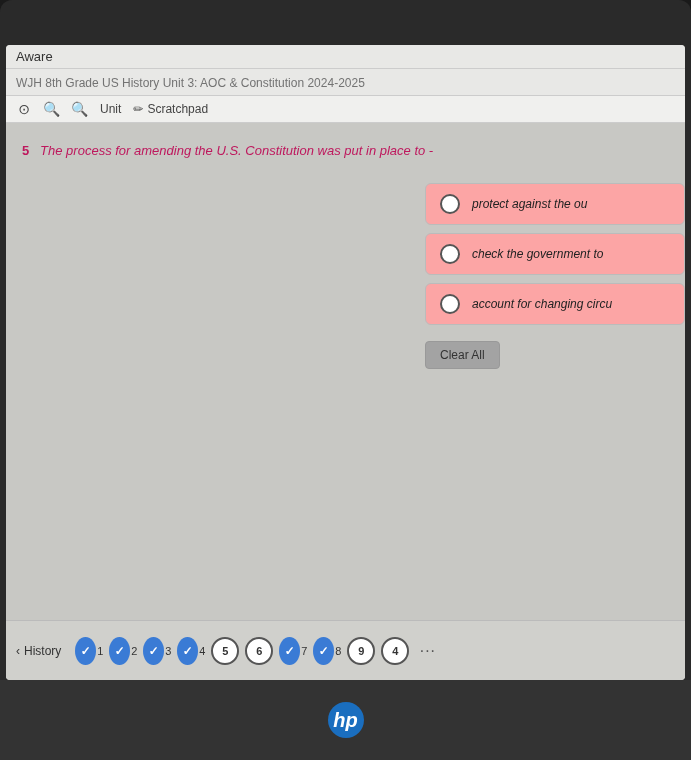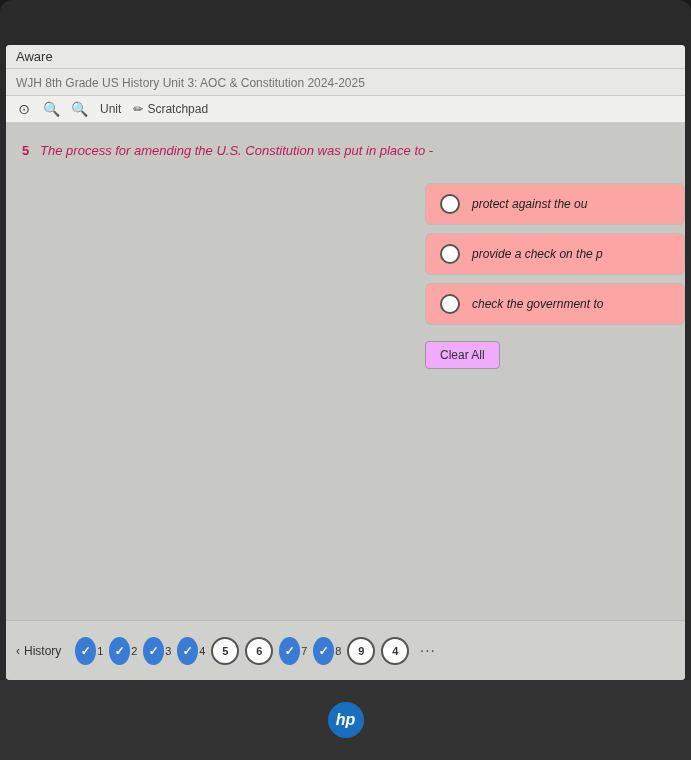--- a/index.html
+++ b/index.html
@@ -129,21 +129,21 @@
       flex-shrink: 0;
     }
 
     .answer-text {
       font-size: 12px;
       color: #222;
       font-style: italic;
     }
 
     .clear-all-btn {
-      background: #f0abfc;
+      background: #a3a3a3;
       border: 1px solid #999;
       border-radius: 4px;
       padding: 6px 14px;
       font-size: 12px;
       cursor: pointer;
       color: #333;
       margin-top: 8px;
       align-self: flex-start;
     }
 
@@ -226,21 +226,21 @@
 
     .hp-circle {
       width: 36px;
       height: 36px;
       border-radius: 50%;
       background: #1a6ebf;
       display: flex;
       align-items: center;
       justify-content: center;
       color: white;
-      font-size: 16px;
+      font-size: 20px;
       font-weight: bold;
       font-style: italic;
     }
 
     .bottom-bezel {
       position: absolute;
       bottom: 0;
       left: 0;
       right: 0;
       height: 80px;
@@ -291,30 +291,30 @@
         <span>&nbsp;</span>
         <span>The process for amending the U.S. Constitution was put in place to -</span>
       </div>
 
       <div class="answers-panel">
         <div class="answer-option">
           <div class="radio-circle"></div>
           <span class="answer-text">protect against the ou</span>
         </div>
 
-        <div class="answer-option">
-          <div class="radio-circle"></div>
-          <span class="answer-text">provide a check on the p</span>
-        </div>
 
         <div class="answer-option">
           <div class="radio-circle"></div>
           <span class="answer-text">check the government to</span>
         </div>
 
+        <div class="answer-option">
+          <div class="radio-circle"></div>
+          <span class="answer-text">account for changing circu</span>
+        </div>
 
         <button class="clear-all-btn">Clear All</button>
       </div>
 
     </div>
 
     <div class="bottom-nav">
 
       <div class="prev-btn">
         <span>‹</span>

